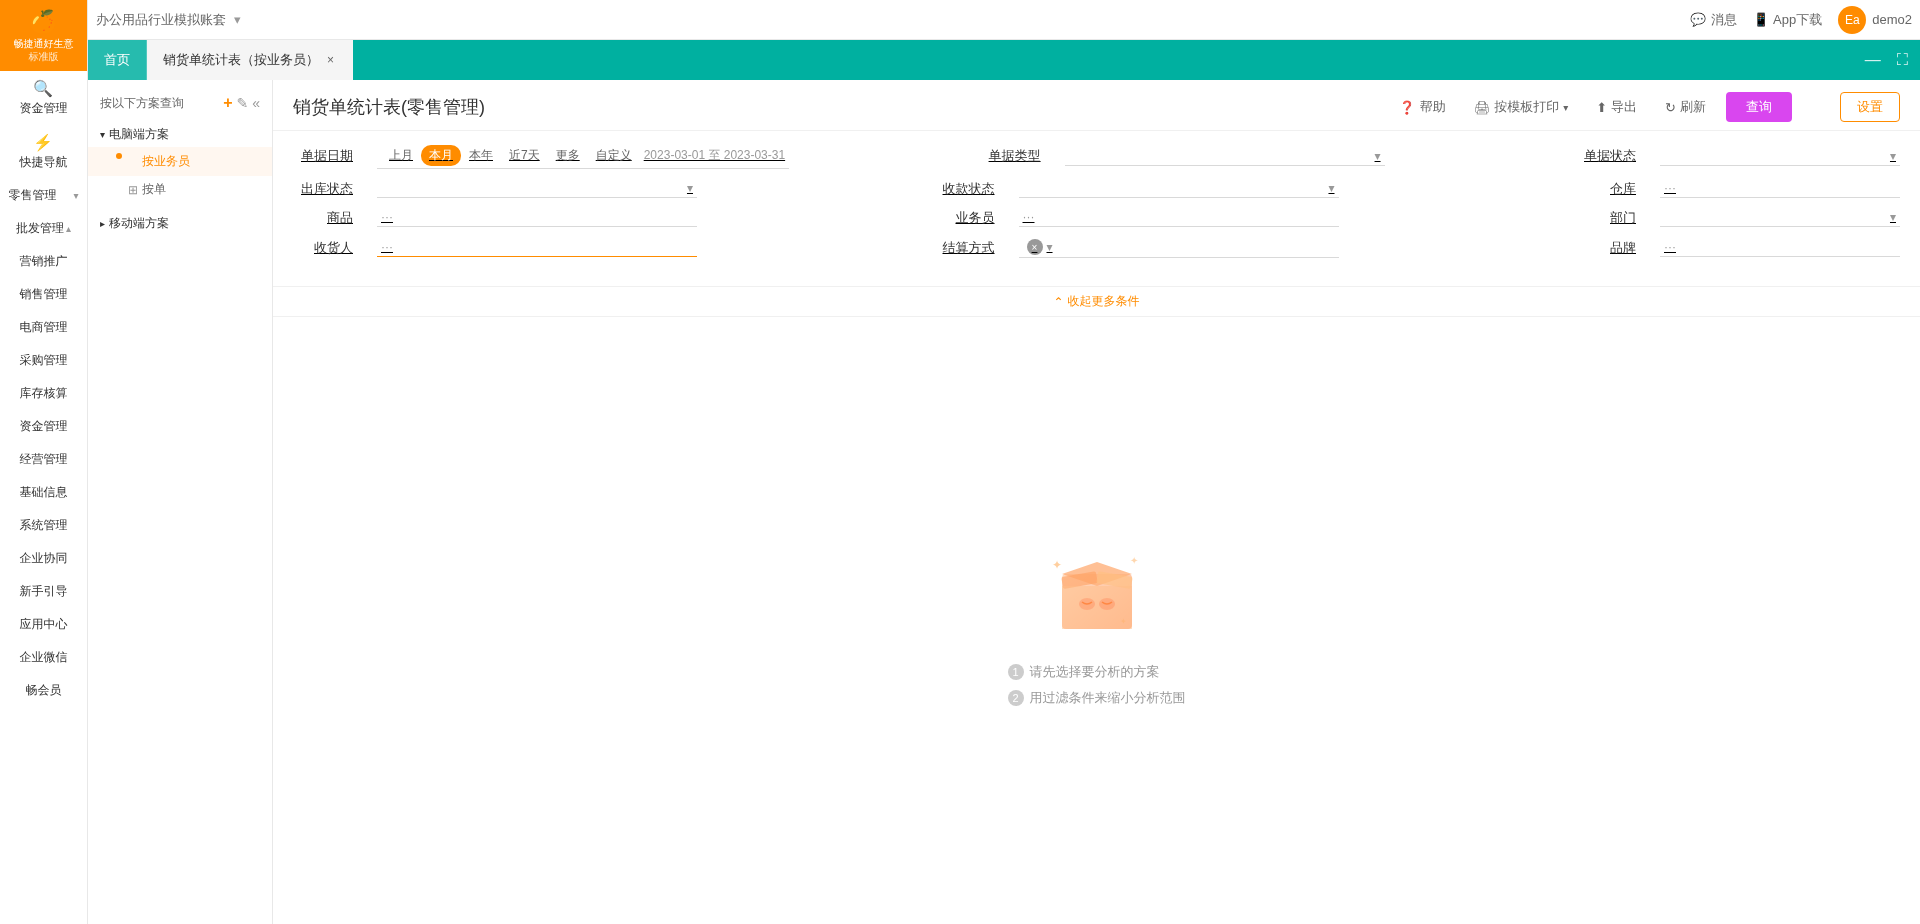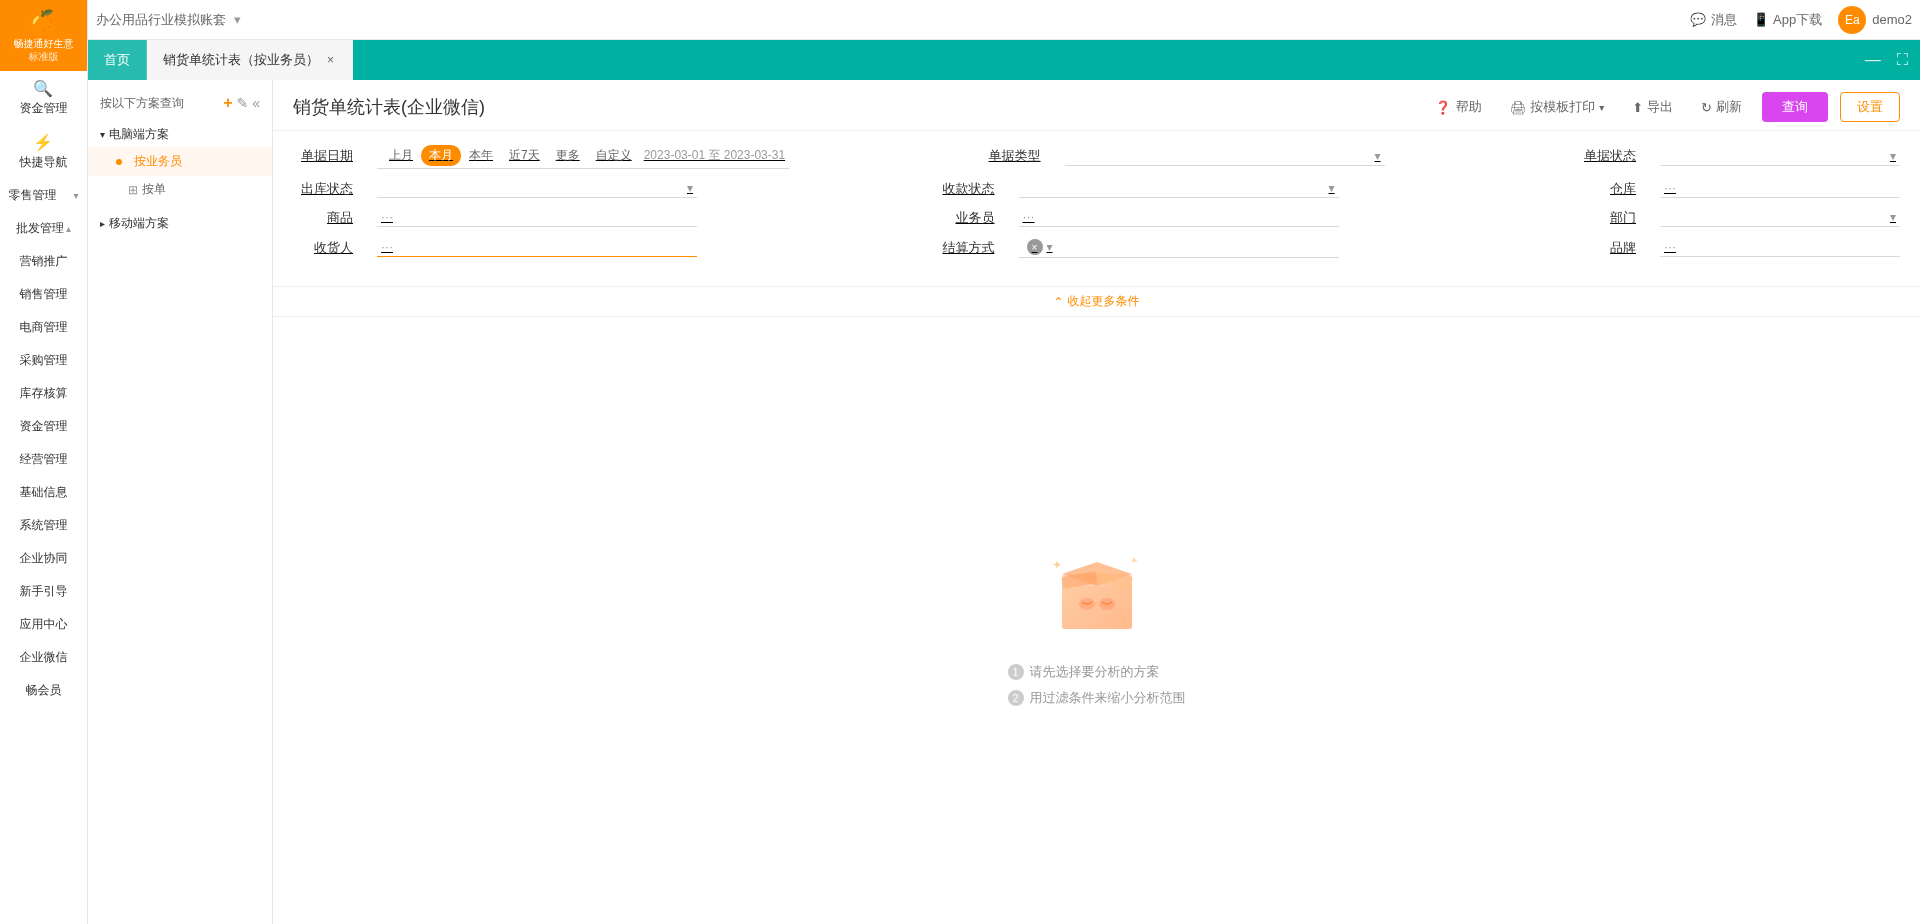--- a/index.html
+++ b/index.html
@@ -190,22 +190,22 @@
       align-items: center;
       gap: 4px;
       cursor: pointer;
     }
     .scheme-item {
       padding: 6px 12px 6px 28px;
       font-size: 12px;
       color: #333;
       cursor: pointer;
       display: flex;
-      align-items: center;
-      gap: 12px;
+      align-items: flex-start;
+      gap: 20px;
     }
     .scheme-item.active {
       background: #fff7f0;
       color: #ff8c00;
     }
     .scheme-item .active-dot {
       width: 6px;
       height: 6px;
       border-radius: 50%;
       background: #ff8c00;
@@ -278,20 +278,21 @@
       font-size: 13px;
     }
     .btn-secondary {
       background: #fff;
       color: #ff8c00;
       border: 1px solid #ff8c00;
       padding: 5px 16px;
       border-radius: 4px;
       cursor: pointer;
       font-size: 13px;
+      margin-left: 36px;
     }
 
     
     .filter-area {
       background: #fff;
       padding: 12px 20px;
       border-bottom: 1px solid #f0f0f0;
     }
     .filter-row {
       display: flex;
@@ -556,21 +557,21 @@
         <div class="mobile-group-title">
           <span style="font-size:10px;">▸</span>
           <span>移动端方案</span>
         </div>
       </div>
     </div>
 
     <div class="right-content">
 
       <div class="page-title-bar">
-        <span class="page-title">销货单统计表(企业微信)</span>
+        <span class="page-title">销货单统计表(零售管理)</span>
         <div class="page-actions">
           <button class="page-action-btn">
             <span>❓</span>
             <span>帮助</span>
           </button>
           <button class="page-action-btn">
             <span>🖨</span>
             <span>按模板打印</span>
             <span style="font-size:10px;">▾</span>
           </button>

